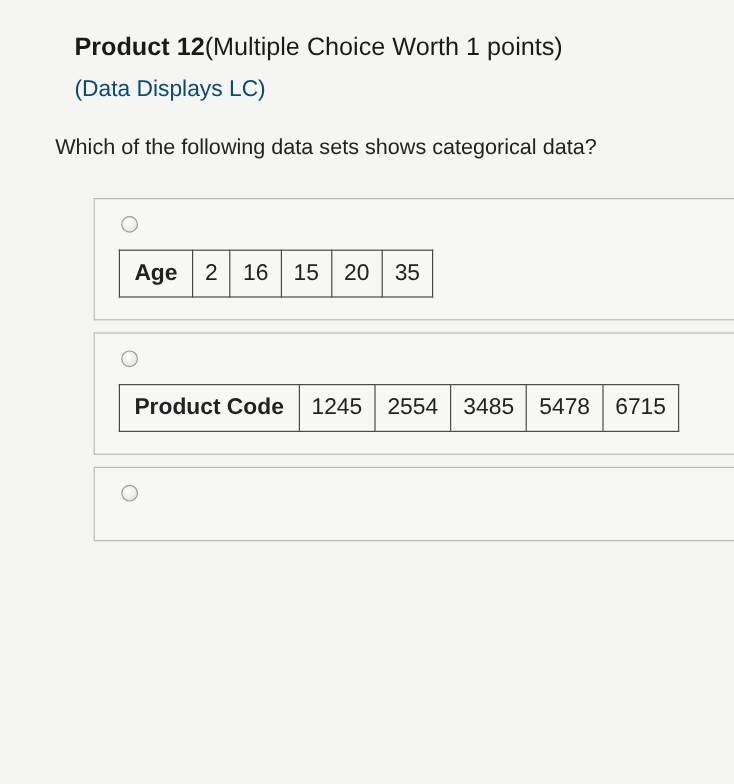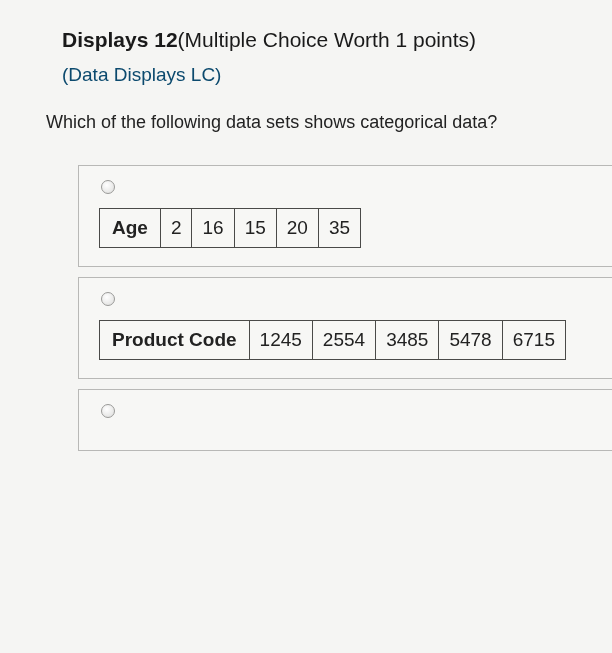--- a/index.html
+++ b/index.html
@@ -79,21 +79,21 @@
       text-align: left;
       padding: 8px 12px;
     }
   </style>
 </head>
 <body>
 
 <div class="page">
 
   <div class="header-line">
-    <span class="qword">Displays</span>
+    <span class="qword">Product</span>
     <span class="qnum">12</span><span class="worth">(Multiple Choice Worth 1 points)</span>
   </div>
 
   <div class="subhead">(Data Displays LC)</div>
 
   <div class="prompt">Which of the following data sets shows categorical data?</div>
 
   <div class="option-box">
     <span class="radio"></span>
     <table class="data-table">

